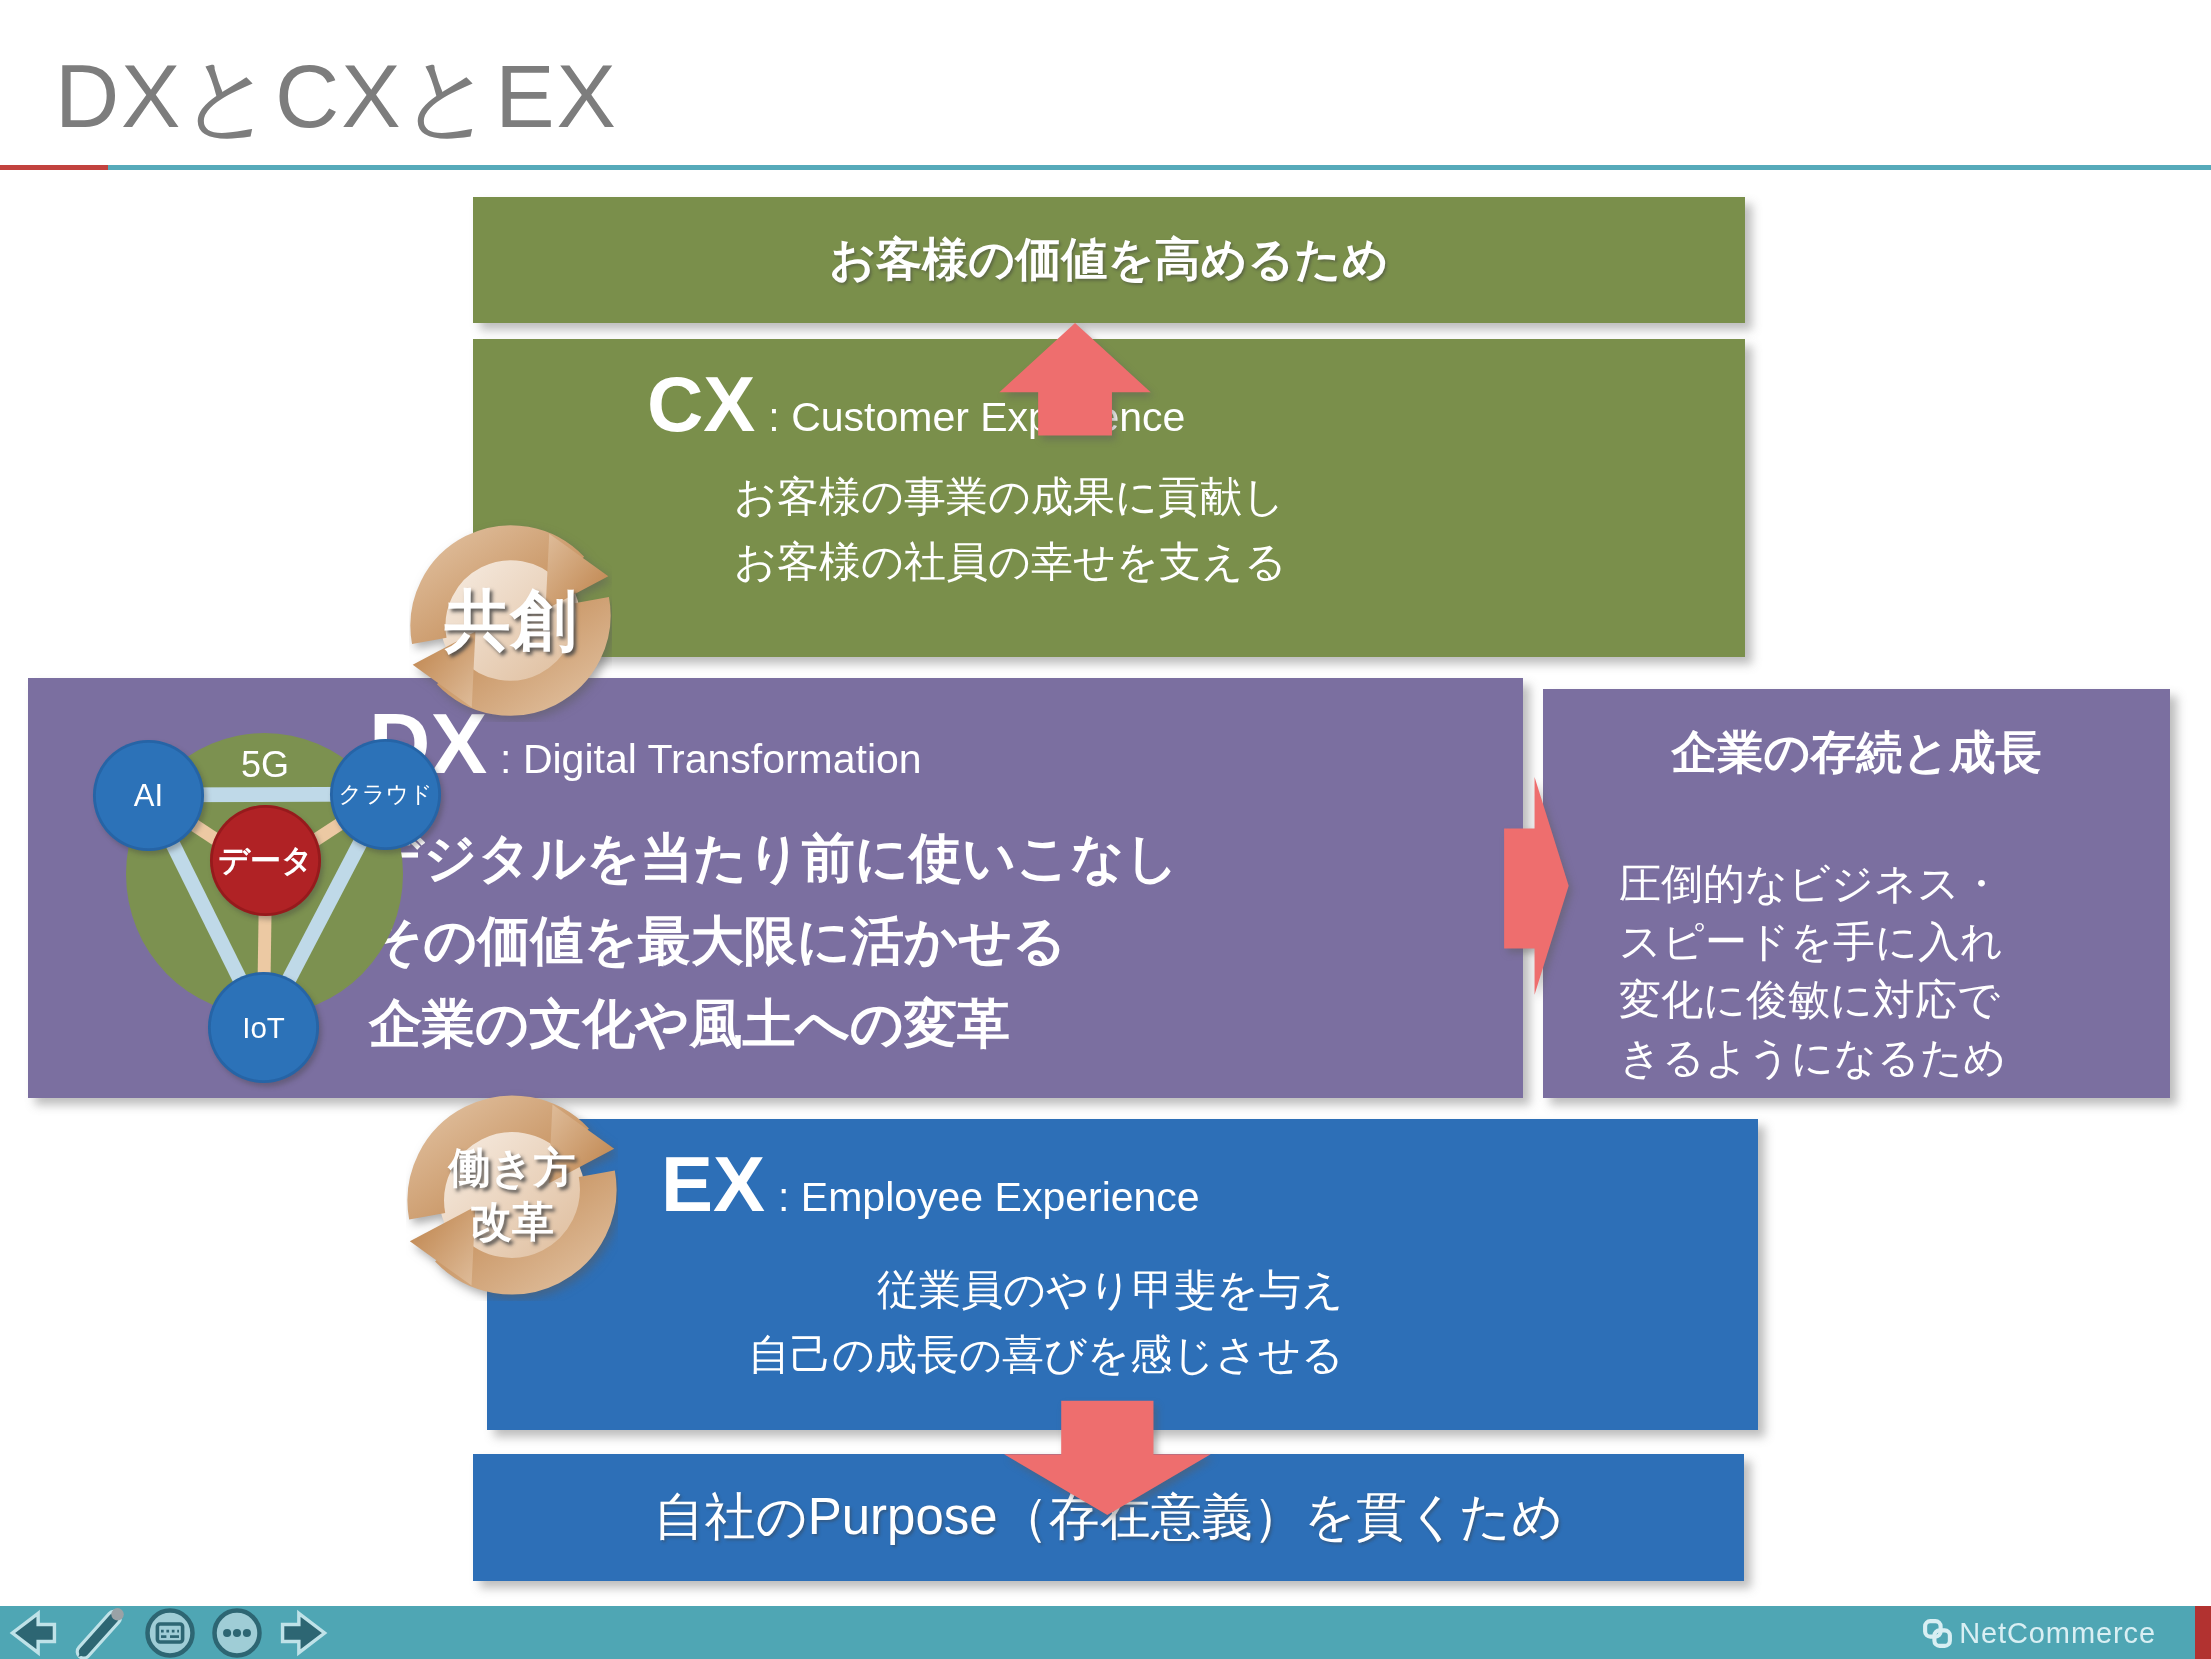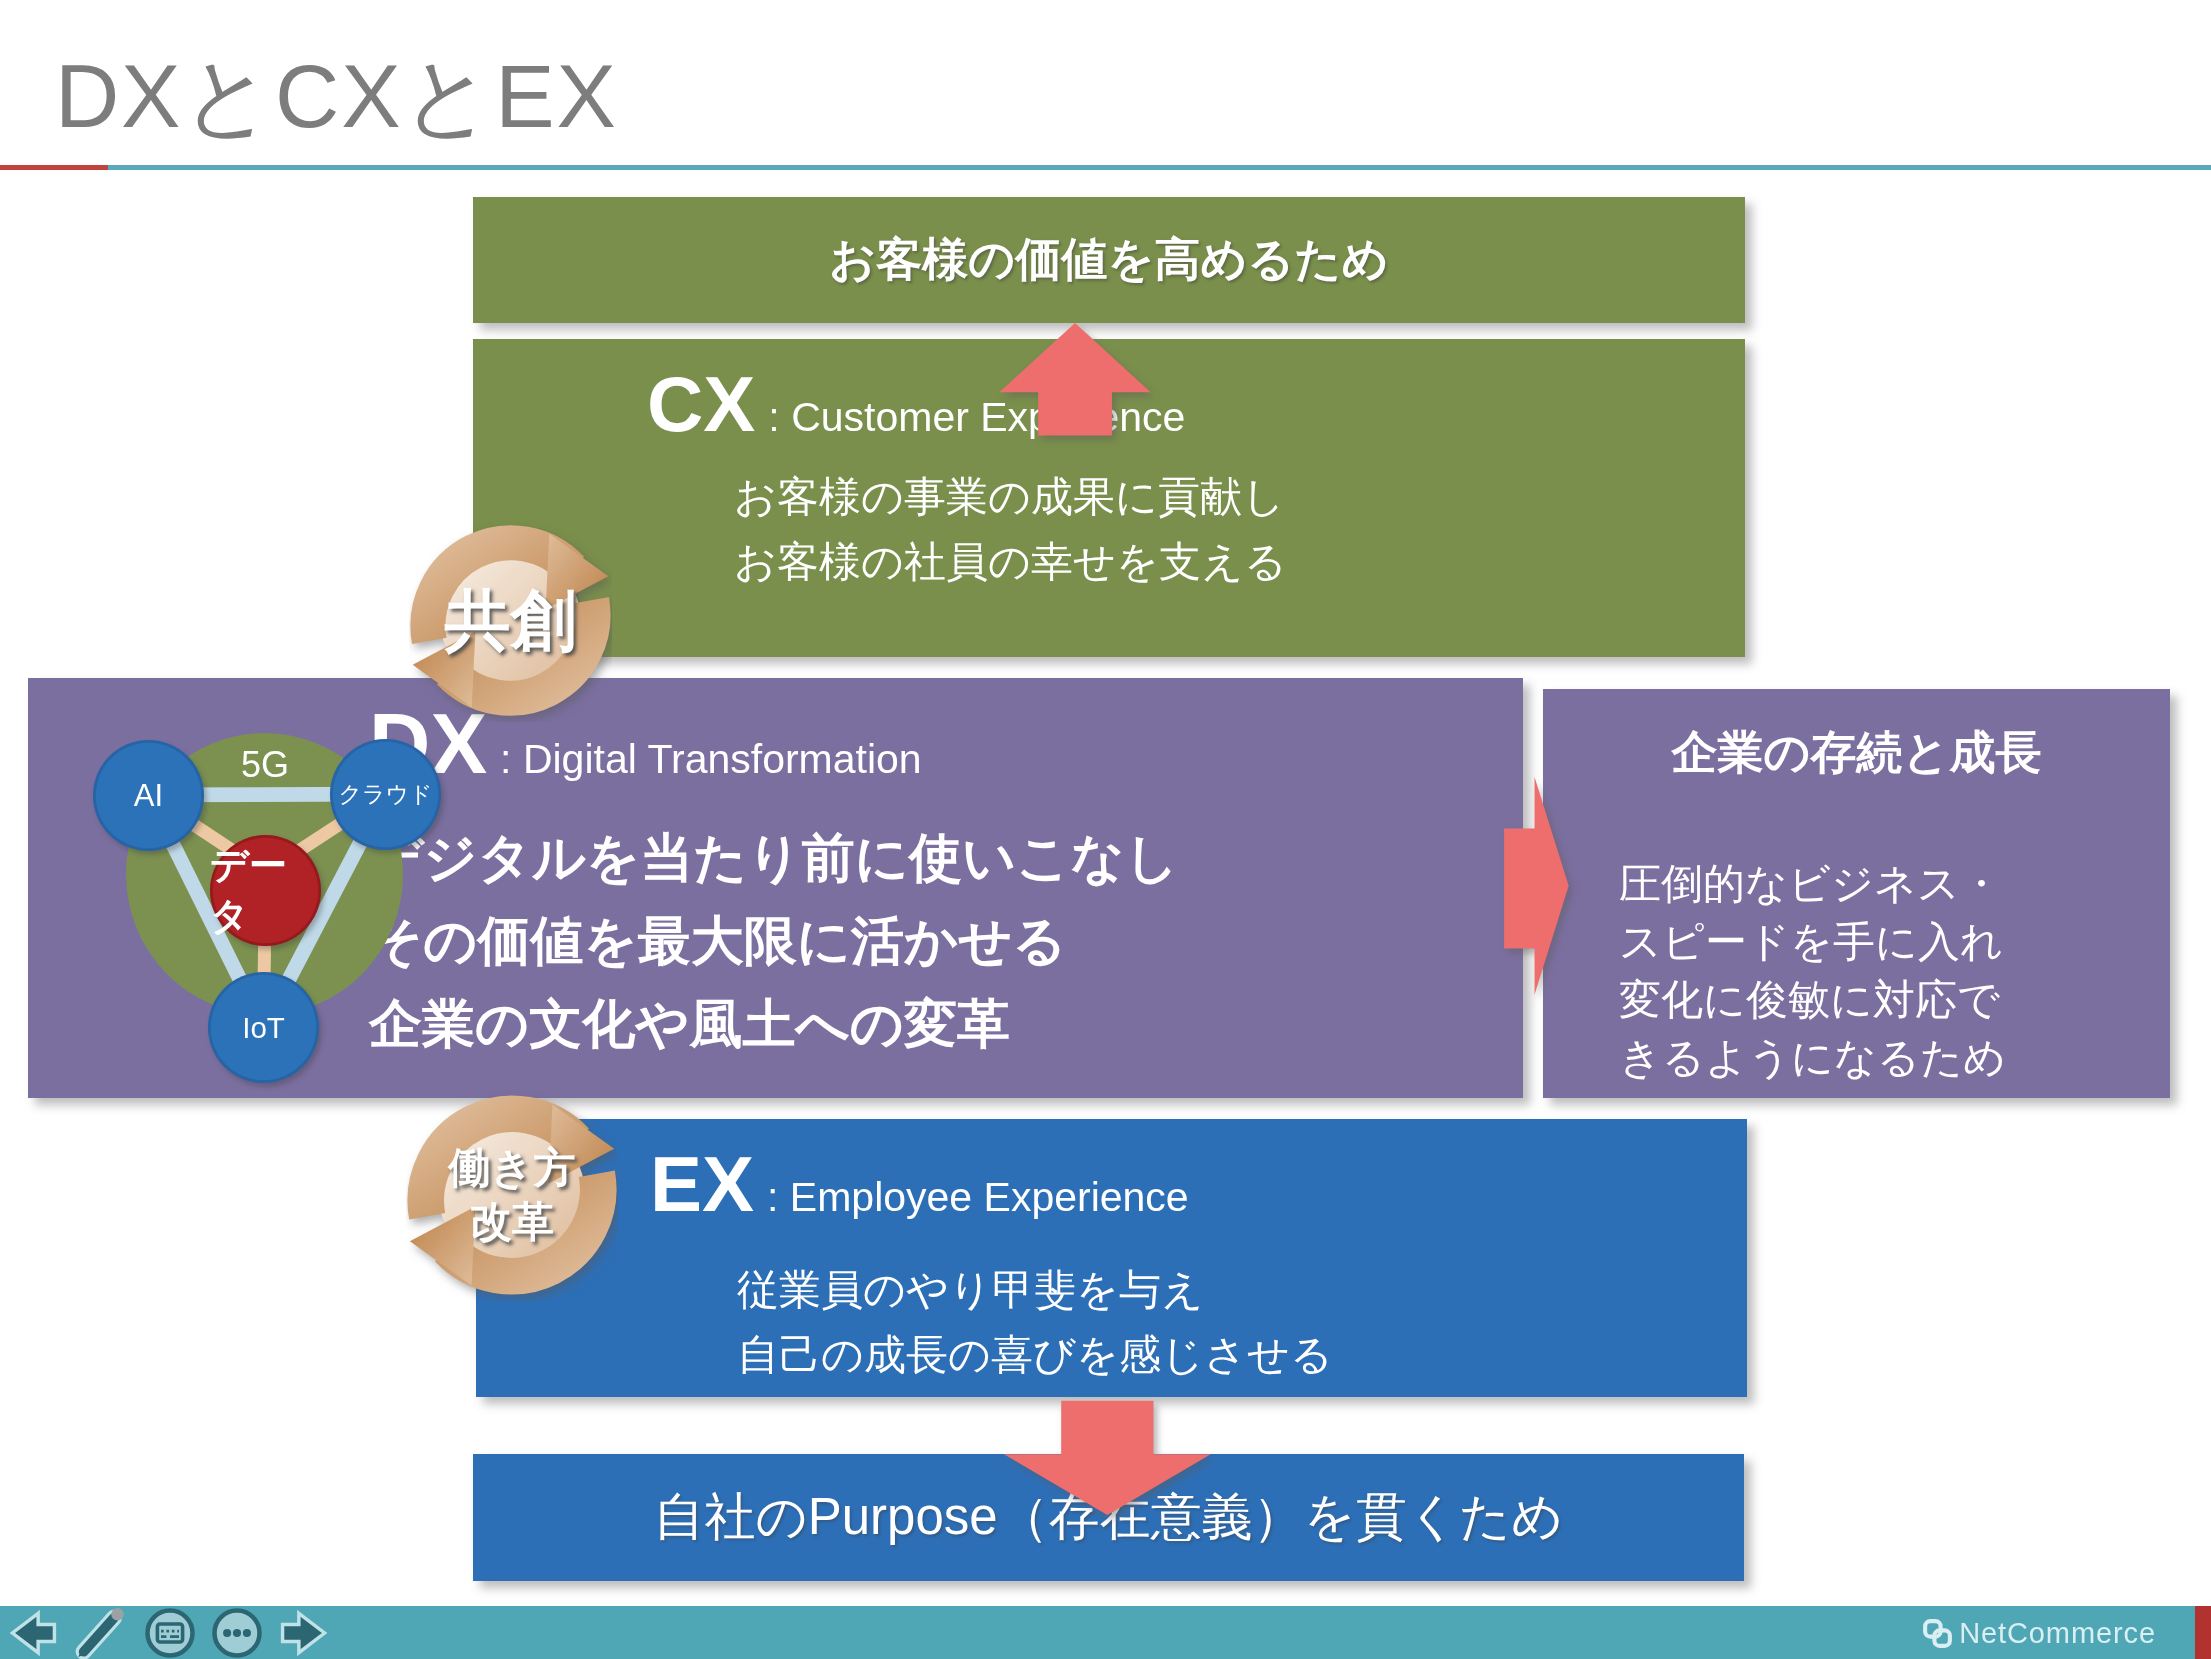--- a/index.html
+++ b/index.html
@@ -14,21 +14,21 @@
   
   .box{position:absolute;color:#ffffff;box-shadow:7.4px 7.4px 9.2px rgba(110,110,110,.45);}
   .green{background:#7a8f4b;}
   .purple{background:#7b6fa0;}
   .blue{background:#2d6fb7;}
 
   .top-green{left:473px;top:197px;width:1272px;height:126px;display:flex;align-items:center;justify-content:center;}
   .top-green .t{font-size:46px;font-weight:bold;text-shadow:1.8px 1.8px 2.8px rgba(60,60,60,.45);}
 
   .cx-box{left:473px;top:339px;width:1272px;height:318px;}
-  .ex-box{left:476px;top:1119px;width:1271px;height:278px;}
+  .ex-box{left:487px;top:1119px;width:1271px;height:311px;text-align:right;}
   .xbox-head{position:absolute;left:174px;top:20px;white-space:nowrap;}
   .abbr{font-size:78px;font-weight:bold;}
   .rest{font-size:41px;font-weight:400;margin-left:13px;}
   .xbox-body{position:absolute;left:261px;top:125px;font-size:42px;line-height:65px;font-weight:400;}
   .ex-box .xbox-body{top:138px;}
 
   .dx-box{left:28px;top:678px;width:1495px;height:420px;}
   .dx-head{position:absolute;left:341px;top:16.6px;white-space:nowrap;}
   .dx-head .abbr{font-size:85px;}
   .dx-body{position:absolute;left:341px;top:138px;font-size:53px;font-weight:bold;line-height:83px;white-space:nowrap;}
@@ -54,21 +54,21 @@
 
   
   .diagram{position:absolute;left:92px;top:711px;width:351px;height:406px;z-index:3;}
   .diagram svg{position:absolute;left:0;top:0;}
   .blob{position:absolute;left:34px;top:22px;width:277px;height:282px;border-radius:50%;background:#7c9150;}
   .node{position:absolute;border-radius:50%;display:flex;align-items:center;justify-content:center;color:#fff;}
   .node.blue-node{background:#2c72b8;box-shadow:inset 0 0 0 2.8px rgba(20,60,110,.25), 2.8px 3.7px 5.5px rgba(60,60,60,.35);}
   .node-ai{left:0.9px;top:29px;width:111px;height:111px;font-size:31px;}
   .node-cloud{left:238px;top:28px;width:111px;height:111px;font-size:23px;}
   .node-iot{left:116px;top:261px;width:111px;height:111px;font-size:29.5px;}
-  .node-data{left:118px;top:124px;width:111px;height:111px;background:#b02225;font-size:38px;font-weight:bold;box-shadow:inset 0 0 0 2.8px rgba(90,10,10,.3), 2.8px 3.7px 5.5px rgba(60,60,60,.35);}
+  .node-data{left:118px;top:94px;width:111px;height:111px;background:#b02225;font-size:31px;font-weight:bold;box-shadow:inset 0 0 0 2.8px rgba(90,10,10,.3), 2.8px 3.7px 5.5px rgba(60,60,60,.35);}
   .label-5g{position:absolute;left:138px;top:33px;width:70px;text-align:center;color:#fff;font-size:36px;}
 
   
   .footer{position:absolute;left:0;top:1606px;width:2211px;height:54px;background:#4fa6b4;}
   .footer-icons{position:absolute;left:5.5px;top:1.8px;height:50px;display:flex;align-items:center;gap:13px;}
   .footer-icons .fi{display:inline-flex;cursor:pointer;}
   .brand{position:absolute;right:55px;top:0;height:54px;display:flex;align-items:center;gap:5px;color:#d9eff3;}
   .brand-text{font-size:29px;letter-spacing:0.9px;}
   .red-strip{position:absolute;right:0;top:0;width:15.7px;height:54px;background:#b23230;}
 </style>

